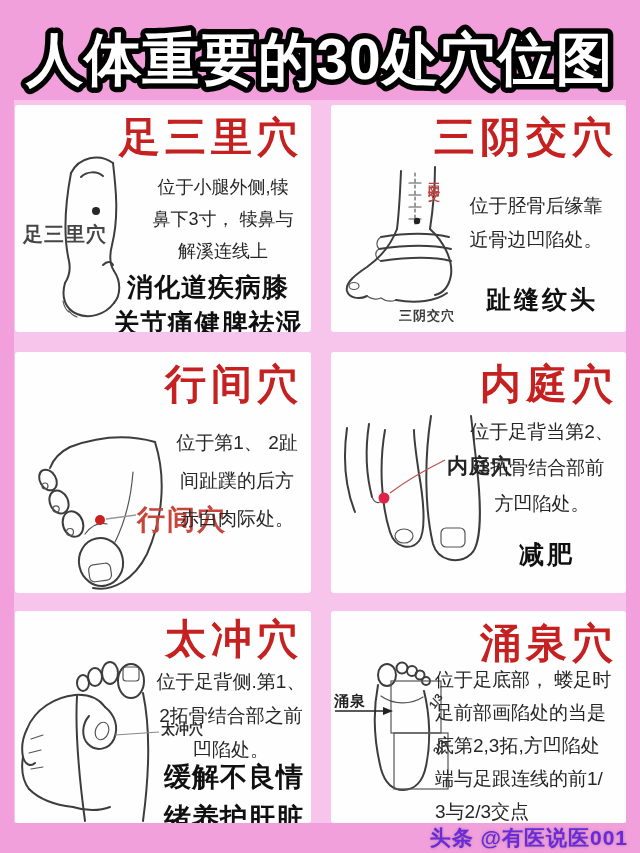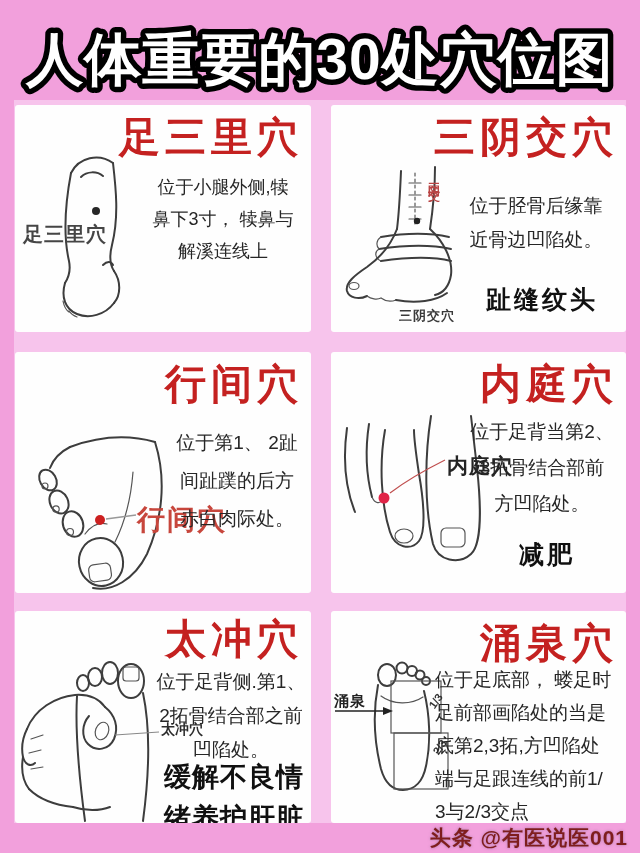--- a/index.html
+++ b/index.html
@@ -52,21 +52,21 @@
   .p4 .fig-label{position:absolute;left:116px;top:100px;font-size:21px;font-weight:700;color:#242424;letter-spacing:1px;}
   .p5 .loc{left:136px;top:54px;width:160px;font-size:19px;line-height:1.78;}
   .p5 .benefit{left:140px;top:146px;width:158px;font-size:27px;line-height:1.5;letter-spacing:1px;}
   .p5 .fig-label{position:absolute;left:146px;top:110px;font-size:14px;font-weight:700;color:#2c2c2c;}
   .p6 .loc{left:104px;top:52px;width:188px;font-size:19px;line-height:1.74;text-align:left;}
   .p6 .fig-label{position:absolute;left:3px;top:81px;font-size:15px;font-weight:700;color:#222;letter-spacing:1px;}
   .fraction{position:absolute;font-size:11px;font-weight:700;color:#333;transform:rotate(-55deg);}
   .frac-1{left:97px;top:84px;}
   .frac-2{left:101px;top:130px;}
   .watermark{
-    position:absolute;right:12px;top:824px;font-size:21px;font-weight:700;color:#7f1d1d;
+    position:absolute;right:12px;top:824px;font-size:21px;font-weight:700;color:#6d28d9;
     letter-spacing:1px;text-shadow:0 0 3px rgba(140,110,150,.75);
   }
   .ill{stroke:#3d3d3d;stroke-width:2;fill:none;stroke-linecap:round;stroke-linejoin:round;}
   .ill-thin{stroke:#555;stroke-width:1.2;fill:none;stroke-linecap:round;}
 </style>
 </head>
 <body>
 
 <div class="canvas">
 
@@ -88,20 +88,22 @@
         <path class="ill" d="M50,178 C46,192 50,204 62,209 C74,214 90,210 99,198"></path>
         <path class="ill-thin" d="M54,206 C56,209 59,211 62,212 M48,196 C49,201 51,205 54,207"></path>
         <circle cx="81" cy="106" r="4" fill="#262626" stroke="none"></circle>
       </svg>
       <span class="fig-label">足三里穴</span>
     </div>
     <h2 class="ptitle">足三里穴</h2>
     <p class="loc">位于小腿外侧,犊
 鼻下3寸， 犊鼻与
 解溪连线上</p>
+    <p class="benefit">消化道疾病膝
+关节痛健脾祛湿</p>
   </section>
 
   <section class="panel p2">
     <div class="fig">
       <svg width="295" height="227" viewBox="0 0 295 227">
         <path class="ill" d="M70,66 C69,90 68,108 66,124"></path>
         <path class="ill" d="M104,62 C104,85 102,104 99,124"></path>
         <path class="ill-thin" stroke-dasharray="3,3" d="M84,68 L84,120"></path>
         <path class="ill-thin" d="M78,78 L90,78 M78,90 L90,90 M78,102 L90,102 M78,114 L90,114"></path>
         <circle cx="86" cy="116" r="3.2" fill="#222" stroke="none"></circle>

